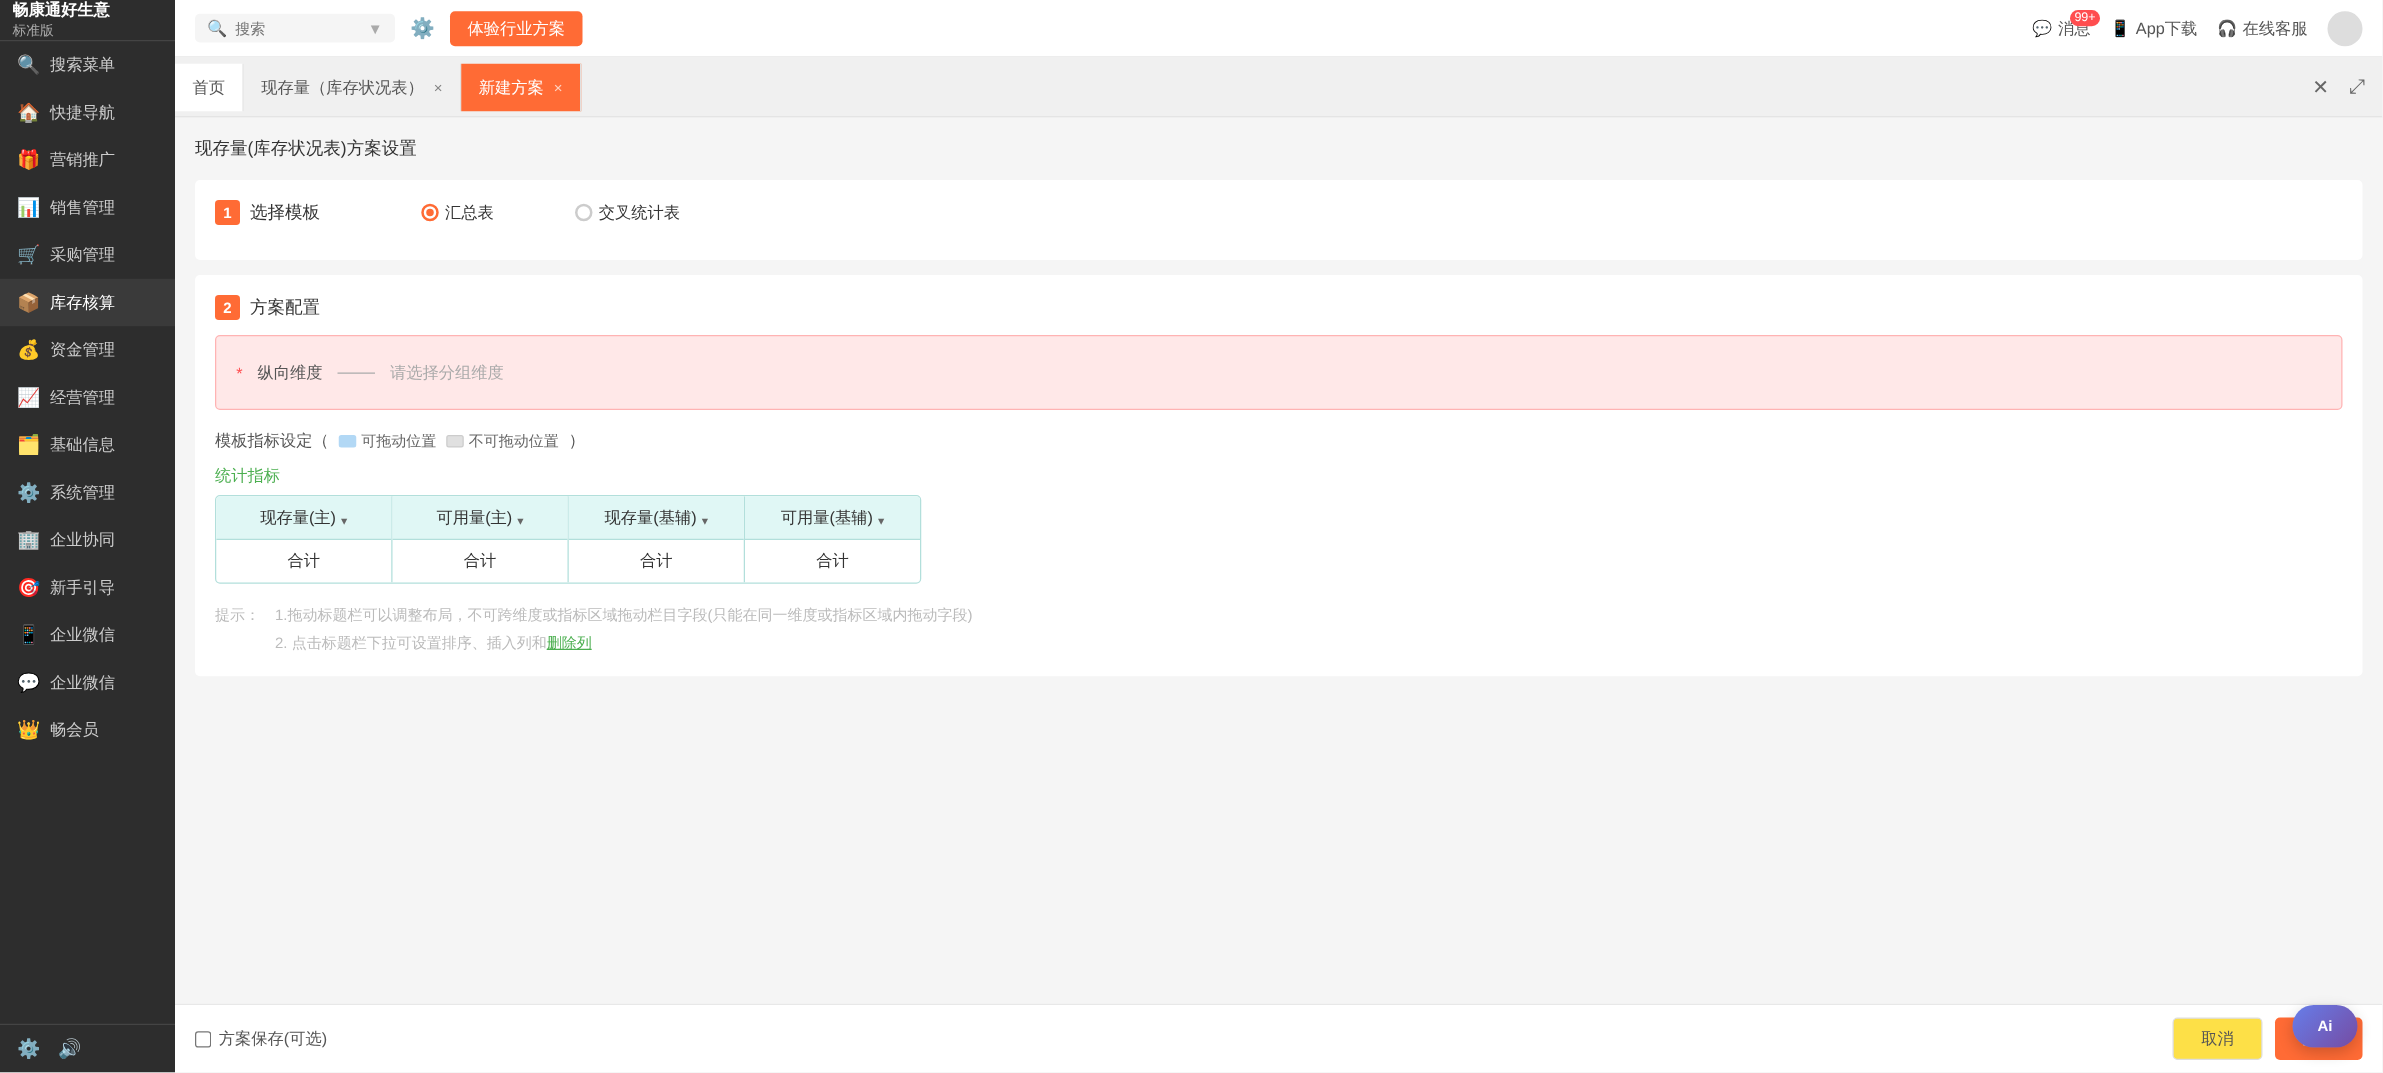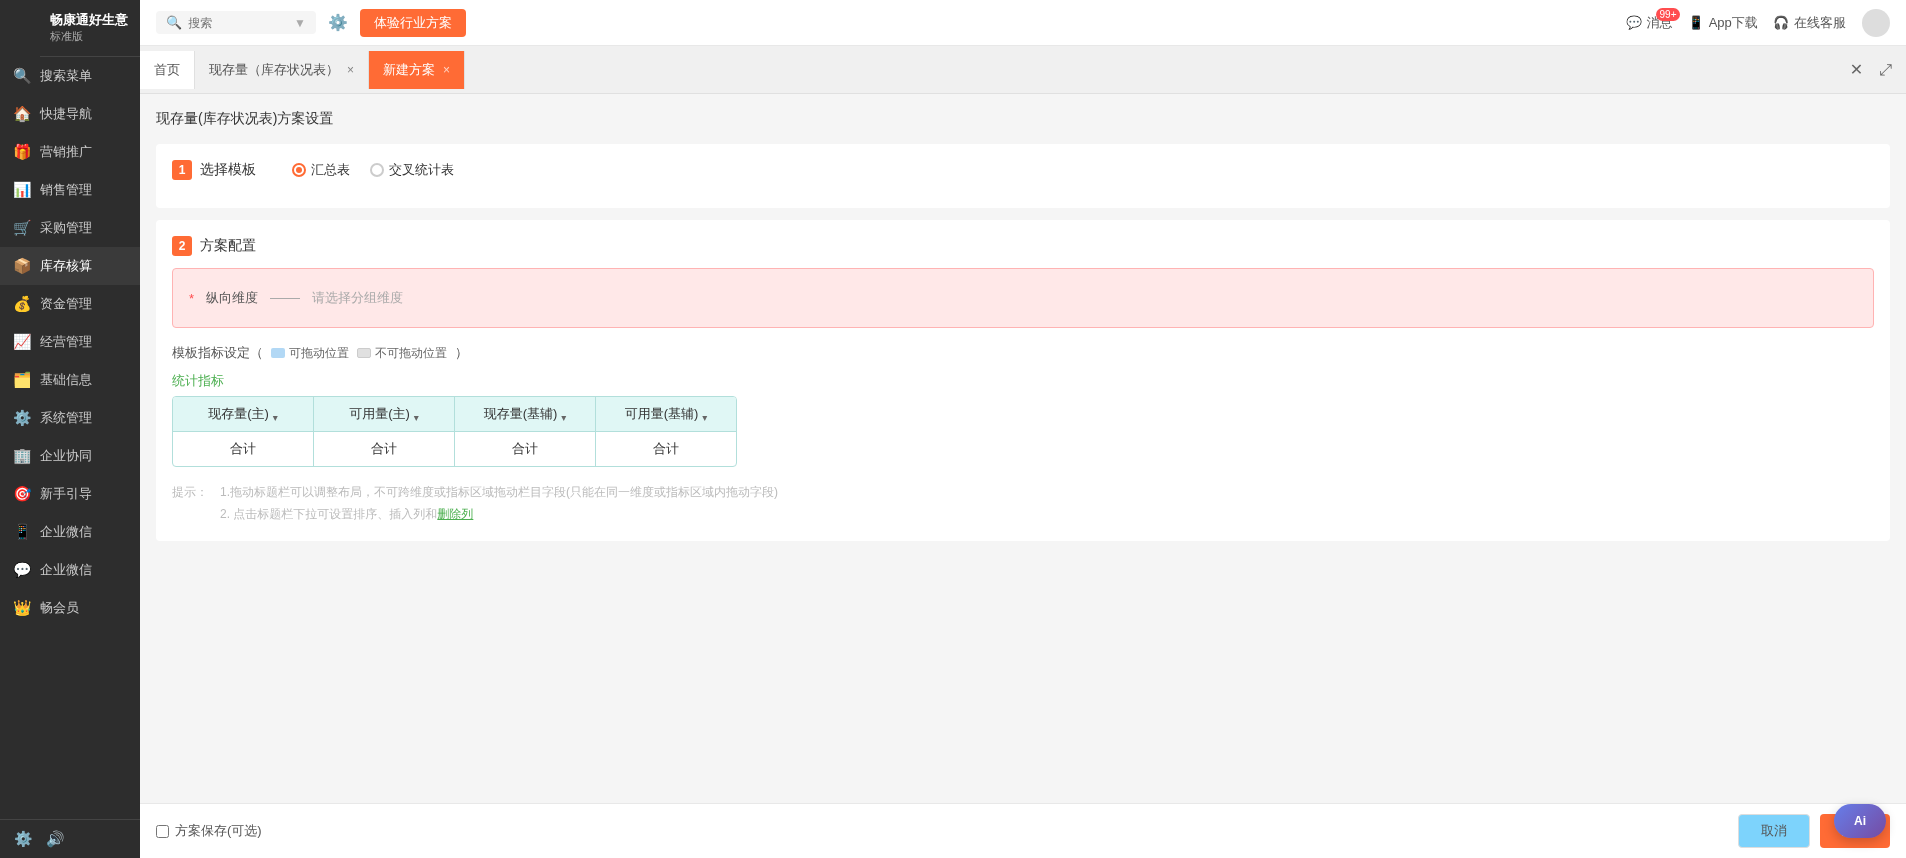--- a/index.html
+++ b/index.html
@@ -9,23 +9,22 @@
     .sidebar {
       width: 140px;
       background: #2d2d2d;
       color: #ccc;
       display: flex;
       flex-direction: column;
       height: 100%;
       flex-shrink: 0;
     }
     .sidebar-logo {
-      padding: 12px 10px;
+      padding: 0 10px;
       border-bottom: 1px solid #444;
-      margin-left: 40px;
     }
     .sidebar-logo .logo-title {
       color: #fff;
       font-size: 13px;
       font-weight: bold;
       line-height: 1.3;
     }
     .sidebar-logo .logo-sub {
       color: #aaa;
       font-size: 11px;
@@ -251,20 +250,21 @@
       gap: 20px;
       margin-left: 28px;
     }
     .radio-item {
       display: flex;
       align-items: center;
       gap: 5px;
       font-size: 13px;
       color: #333;
       cursor: pointer;
+      margin-left: 45px;
     }
     .radio-circle {
       width: 14px;
       height: 14px;
       border-radius: 50%;
       border: 2px solid #ccc;
       display: flex;
       align-items: center;
       justify-content: center;
     }
@@ -381,21 +381,21 @@
       gap: 6px;
       font-size: 13px;
       color: #555;
     }
     .footer-save input[type=checkbox] { cursor: pointer; }
     .footer-btns {
       display: flex;
       gap: 10px;
     }
     .btn-cancel {
-      background: #7dd3fc;
+      background: #fde047;
       border: 1px solid #ddd;
       border-radius: 4px;
       padding: 7px 22px;
       font-size: 13px;
       color: #555;
       cursor: pointer;
     }
     .btn-query {
       background: #ff6b35;
       border: none;

